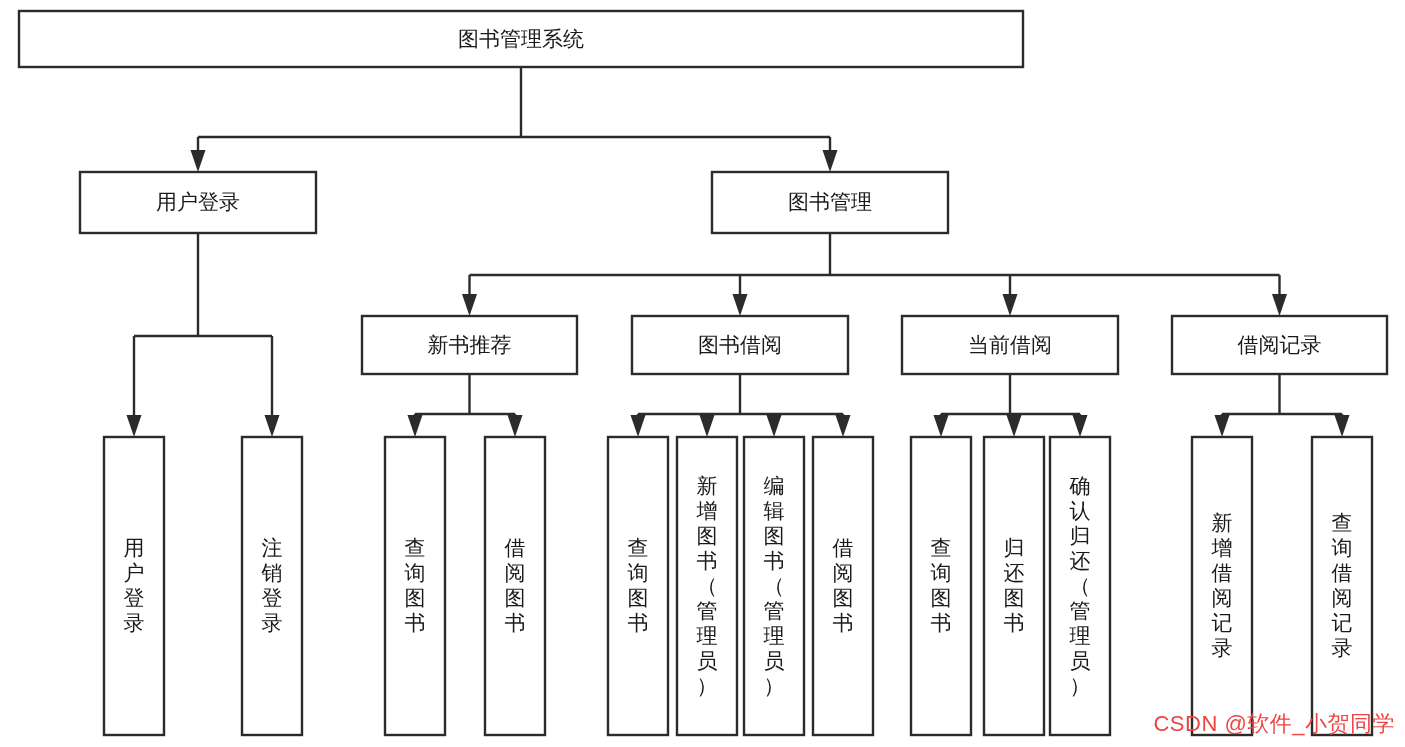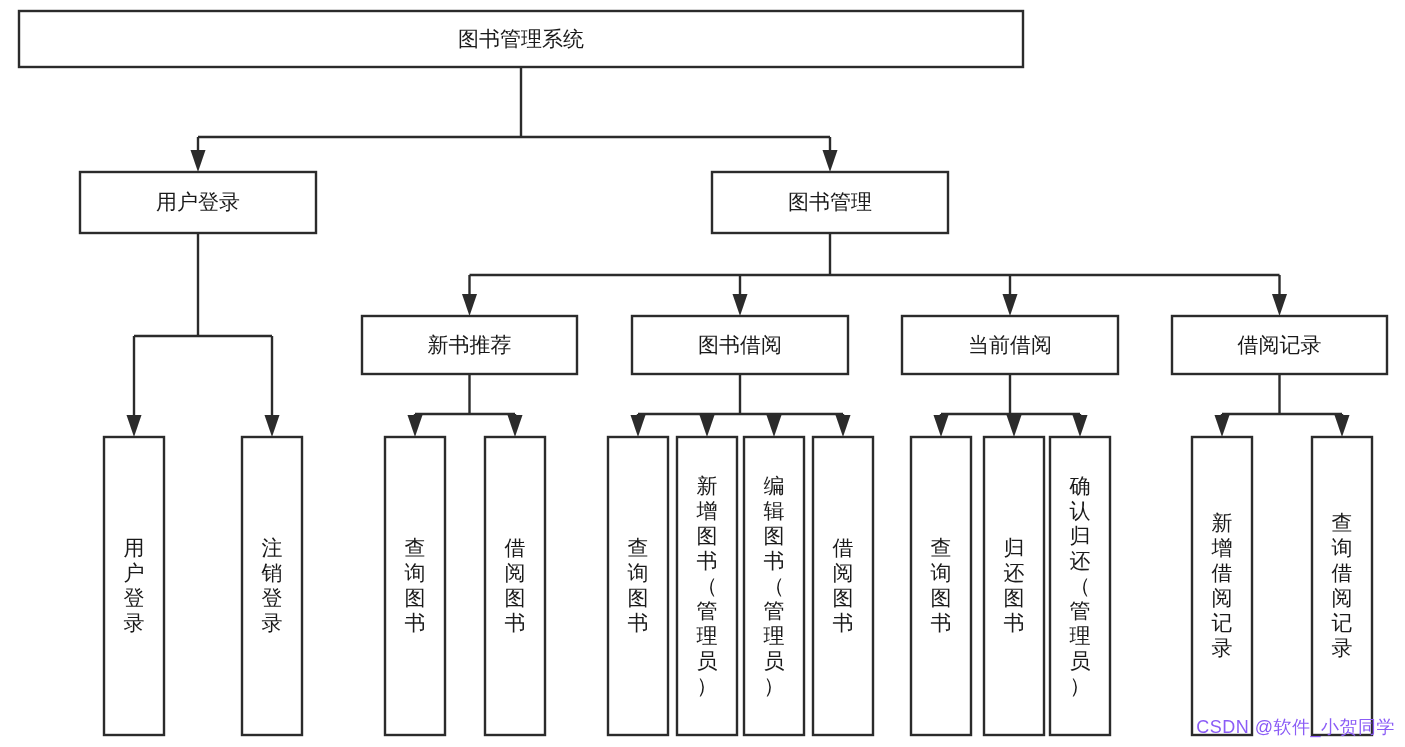--- a/index.html
+++ b/index.html
@@ -52,22 +52,22 @@
     font-family: "Liberation Sans", "DejaVu Sans", sans-serif;
     font-size: 21px;
     fill: #1a1a1a;
     text-anchor: middle;
   }
   .watermark {
     position: absolute;
     right: 10px;
     bottom: 8px;
     font-family: "Liberation Sans", "DejaVu Sans", sans-serif;
-    font-size: 18px;
-    color: #8b5cf6;
+    font-size: 22px;
+    color: #ef4444;
     white-space: nowrap;
     letter-spacing: 0.5px;
     pointer-events: none;
   }
 </style>
 </head>
 <body>
 
 <div id="diagram-root">
   <svg class="diagram-canvas" viewBox="0 0 1405 747">

